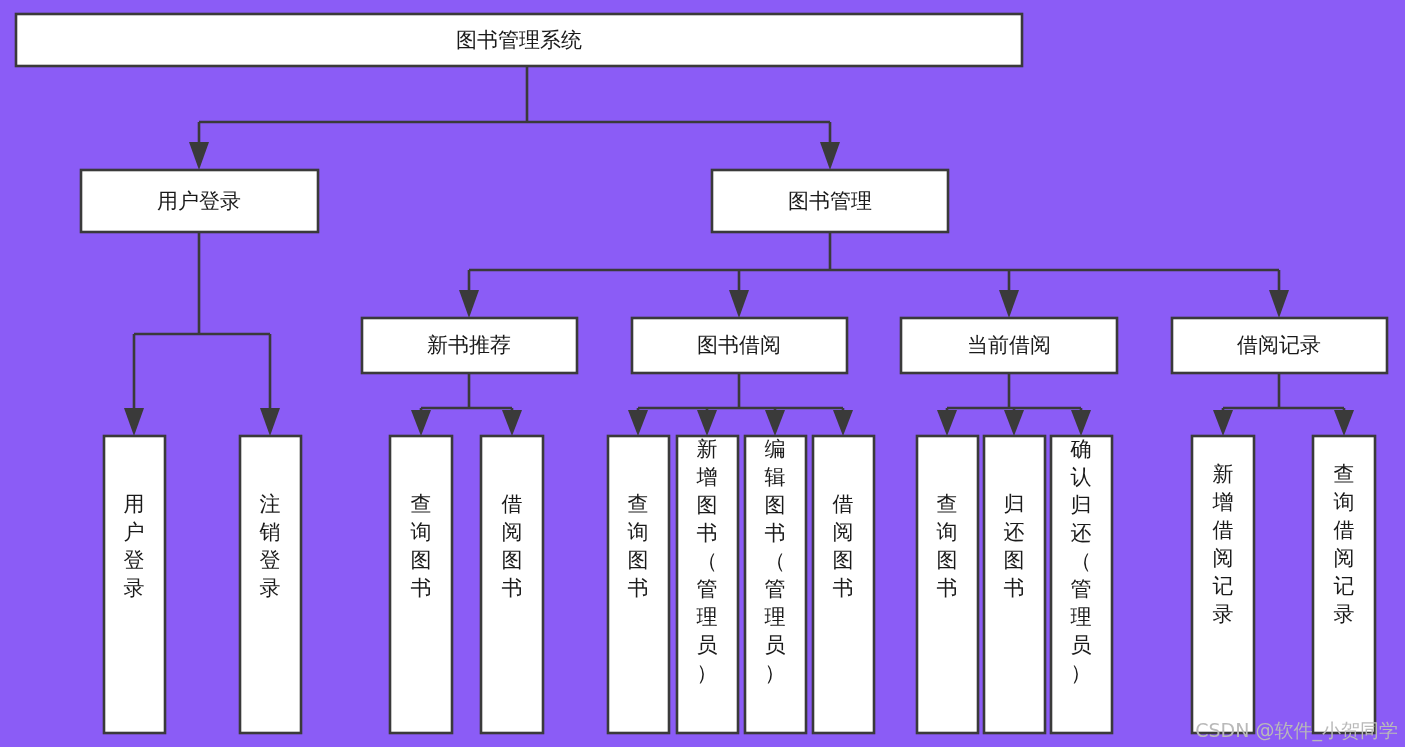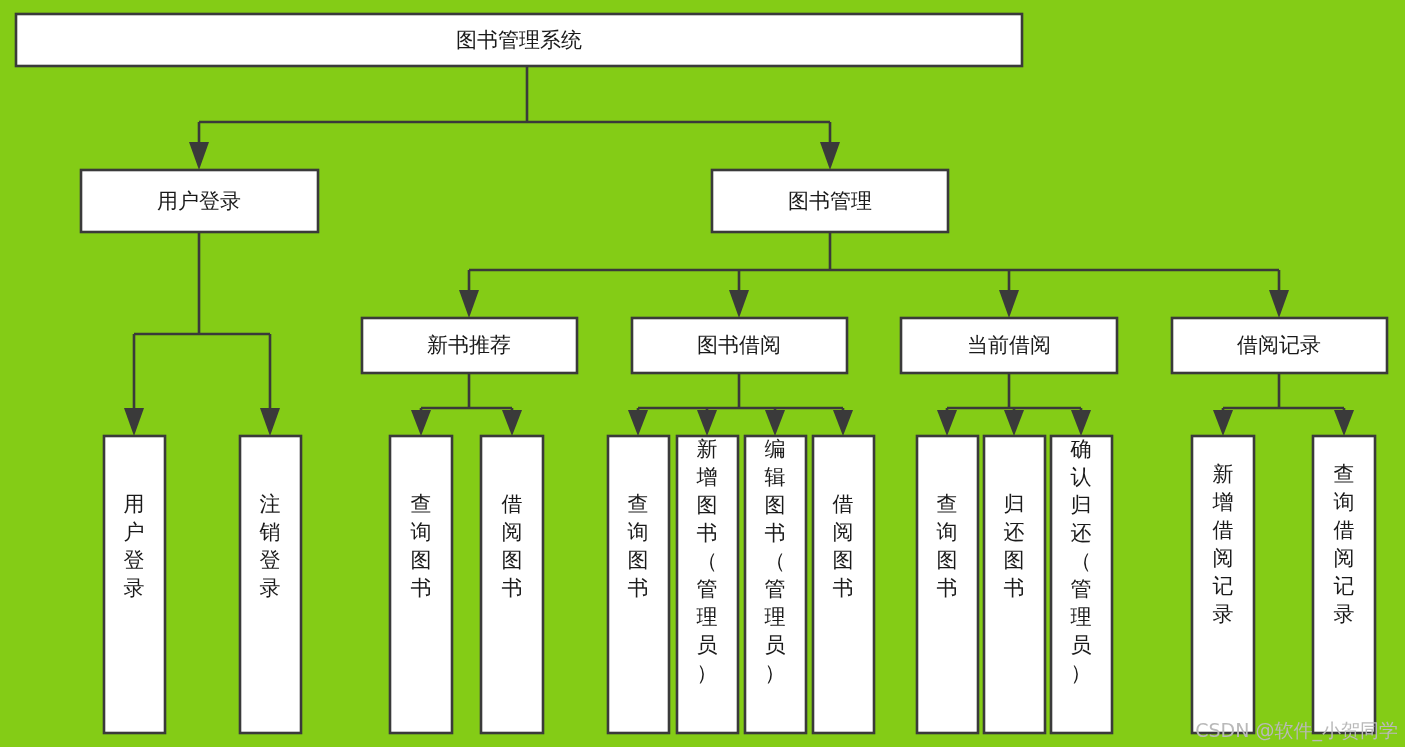--- a/index.html
+++ b/index.html
@@ -12,21 +12,21 @@
     width: 1405px;
     height: 747px;
     font-family: "DejaVu Sans", "Liberation Sans", sans-serif;
     overflow: hidden;
     position: relative;
   }
   #diagram-root {
     position: relative;
     width: 1405px;
     height: 747px;
-    background: #84cc16;
+    background: #8b5cf6;
   }
   svg.diagram-canvas {
     position: absolute;
     left: 0;
     top: 0;
     width: 1405px;
     height: 747px;
   }
   .node-box {
     fill: #ffffff;

